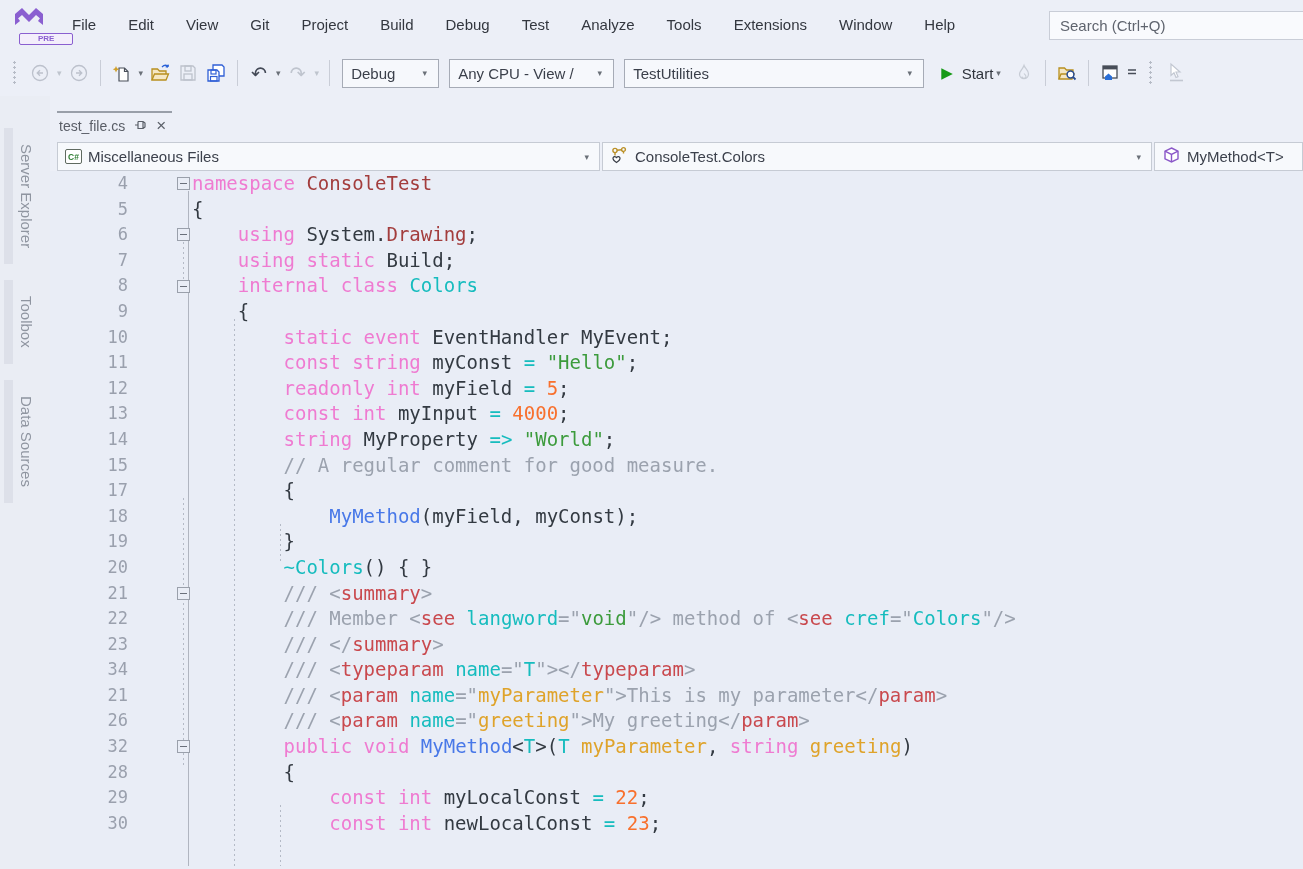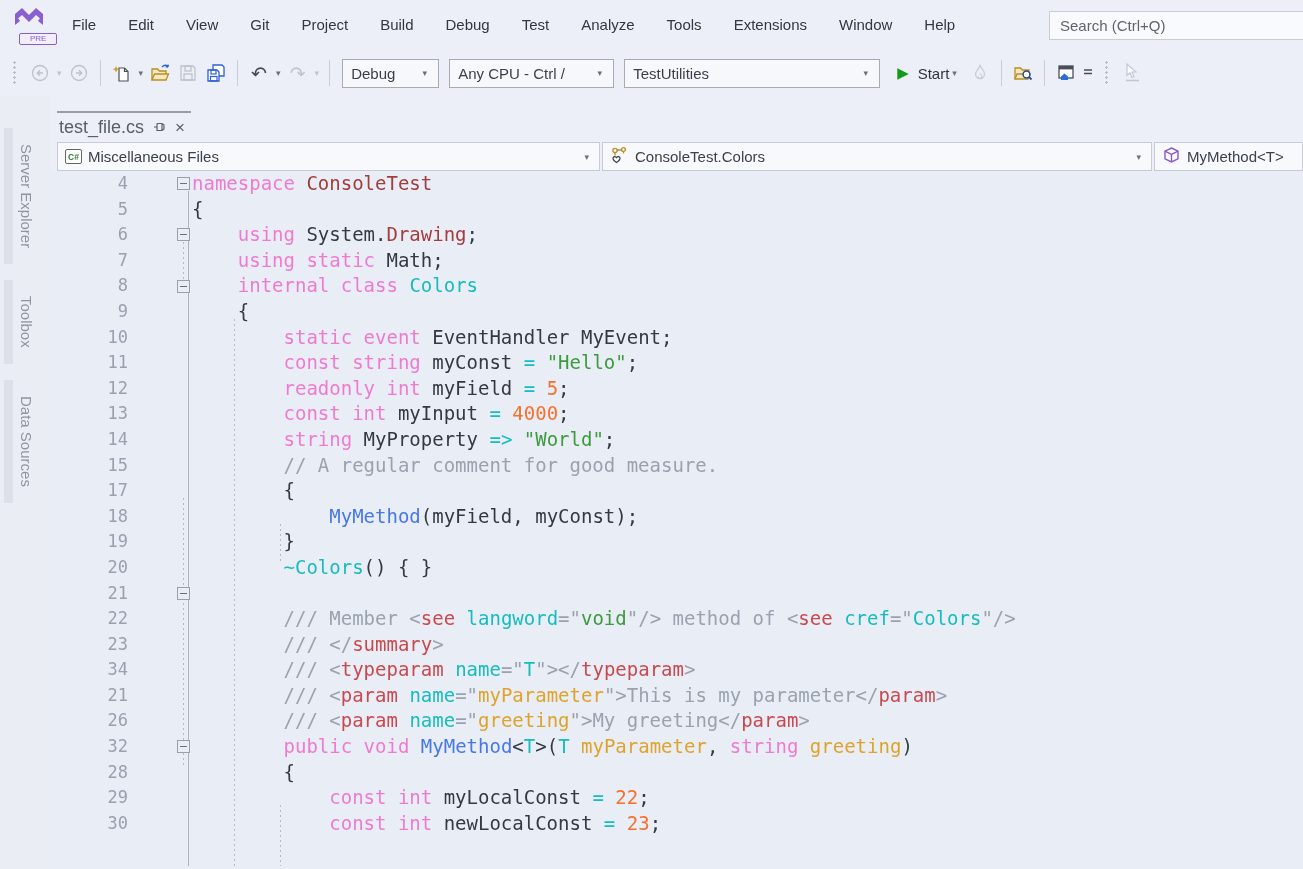--- a/index.html
+++ b/index.html
@@ -8,21 +8,21 @@
     background:#eceff7;
     font-family:"Liberation Sans",sans-serif;
     -webkit-font-smoothing:antialiased;
   }
   
   .titlebar{height:50px;display:flex;align-items:center;background:#eceff7;}
   .logo{width:38px;height:40px;margin-left:12px;position:relative;flex:0 0 auto;}
   .logo svg{display:block;}
   .logo .pre-badge{
     position:absolute;left:7px;bottom:0;background:#f3eefb;border:1.5px solid #8a5fd0;
-    color:#8a5fd0;font-size:8px;font-weight:normal;padding:0 10px;border-radius:2px;line-height:10px;
+    color:#8a5fd0;font-size:8px;font-weight:bold;padding:0 18px;border-radius:2px;line-height:10px;
   }
   .menus{display:flex;align-items:center;margin-left:6px;}
   .menu-item{padding:16px 16px;font-size:15px;color:#33373f;line-height:50px;cursor:default;}
   .search{
     margin-left:auto;margin-right:-18px;width:272px;height:29px;box-sizing:border-box;
     border:1px solid #c9cdd7;background:#f9fafd;font-size:15px;color:#5f646e;
     padding:0 0 0 10px;outline:none;font-family:"Liberation Sans",sans-serif;
   }
   .search::placeholder{color:#5f646e;opacity:1;}
   
@@ -49,21 +49,21 @@
   .side-strip{width:50px;flex:0 0 auto;background:#eaedf4;padding-top:32px;
     display:flex;flex-direction:column;gap:16px;align-items:flex-end;}
   .side-tab{position:relative;writing-mode:vertical-lr;font-size:15px;color:#8f95a0;
     padding:16px 0;width:32px;text-align:center;cursor:default;}
   .side-tab::before{content:'';position:absolute;left:-14px;top:0;bottom:0;width:9px;background:#dde0e9;}
   .doc-area{flex:1;display:flex;flex-direction:column;min-width:0;}
   
   .tab-row{margin:15px 0 0 7px;height:30px;display:flex;align-items:flex-start;}
   .doc-tab{display:inline-flex;align-items:center;gap:9px;border-top:2px solid #999fa9;
     padding:4px 6px 4px 2px;}
-  .doc-tab .tlb{font-size:18px;color:#595d66;}
+  .doc-tab .tlb{font-size:14px;color:#595d66;}
   .close-x{font-size:17px;color:#5a5f68;line-height:14px;}
   
   .nav-row{margin:1px 0 0 7px;display:flex;gap:2px;}
   .nav-combo{height:29px;box-sizing:border-box;background:#f7f9fc;border:1px solid #c6cbd4;
     display:flex;align-items:center;gap:6px;padding:0 7px;font-size:15px;color:#3c414c;flex:0 0 auto;}
   .nav-combo .nlb{white-space:nowrap;overflow:hidden;}
   .nav-combo .caret{margin-left:auto;}
   .nc1{width:543px;}
   .nc2{width:550px;}
   .nc3{flex:1 1 auto;min-width:0;overflow:hidden;}
@@ -171,24 +171,24 @@
   <span class="tb-ic">
       <span class="uarr" style="color:#bfc4ce">↷</span>
     </span>
   <span class="caret dis">▾</span>
   <div class="tb-sep"></div>
   <div class="combo" style="width:97px">
     <span class="cbl">Debug</span>
       <span class="caret">▾</span>
   </div>
   <div class="combo" style="width:165px">
-    <span class="cbl">Any CPU - Ctrl /</span>
+    <span class="cbl">Any CPU - View /</span>
       <span class="caret">▾</span>
   </div>
-  <div class="combo" style="width:256px">
+  <div class="combo" style="width:300px">
     <span class="cbl">TestUtilities</span>
       <span class="caret">▾</span>
   </div>
   <div class="start">
     <span class="tri">▶</span>
     <span class="slb">Start</span>
     <span class="caret">▾</span>
   </div>
   <span class="tb-ic">
     <svg width="20" height="20" viewBox="0 0 20 20">
@@ -299,21 +299,21 @@
           <div class="crow">
             <span class="ln">6</span>
             <span class="fold">
               <span class="fold-box"></span>
             </span>
             <span class="ctext"><span class="tk-pl">    </span><span class="tk-kw">using</span><span class="tk-pl"> System.</span><span class="tk-ns">Drawing</span><span class="tk-pl">;</span></span>
           </div>
           <div class="crow">
             <span class="ln">7</span>
             <span class="fold"></span>
-            <span class="ctext"><span class="tk-pl">    </span><span class="tk-kw">using static</span><span class="tk-pl"> Math;</span></span>
+            <span class="ctext"><span class="tk-pl">    </span><span class="tk-kw">using static</span><span class="tk-pl"> Build;</span></span>
           </div>
           <div class="crow">
             <span class="ln">8</span>
             <span class="fold">
               <span class="fold-box"></span>
             </span>
             <span class="ctext"><span class="tk-pl">    </span><span class="tk-kw">internal class</span><span class="tk-pl"> </span><span class="tk-ty">Colors</span></span>
           </div>
           <div class="crow">
             <span class="ln">9</span>
@@ -368,20 +368,21 @@
           <div class="crow">
             <span class="ln">20</span>
             <span class="fold"></span>
             <span class="ctext"><span class="tk-pl">        </span><span class="tk-ty">~Colors</span><span class="tk-pl">() { }</span></span>
           </div>
           <div class="crow">
             <span class="ln">21</span>
             <span class="fold">
               <span class="fold-box"></span>
             </span>
+            <span class="ctext"><span class="tk-pl">        </span><span class="tk-cm">/// &lt;</span><span class="tk-dt">summary</span><span class="tk-cm">&gt;</span></span>
           </div>
           <div class="crow">
             <span class="ln">22</span>
             <span class="fold"></span>
             <span class="ctext"><span class="tk-pl">        </span><span class="tk-cm">/// Member &lt;</span><span class="tk-dt">see</span><span class="tk-cm"> </span><span class="tk-ty">langword</span><span class="tk-cm">="</span><span class="tk-st">void</span><span class="tk-cm">"/&gt; method of &lt;</span><span class="tk-dt">see</span><span class="tk-cm"> </span><span class="tk-ty">cref</span><span class="tk-cm">="</span><span class="tk-ty">Colors</span><span class="tk-cm">"/&gt;</span></span>
           </div>
           <div class="crow">
             <span class="ln">23</span>
             <span class="fold"></span>
             <span class="ctext"><span class="tk-pl">        </span><span class="tk-cm">/// &lt;/</span><span class="tk-dt">summary</span><span class="tk-cm">&gt;</span></span>

